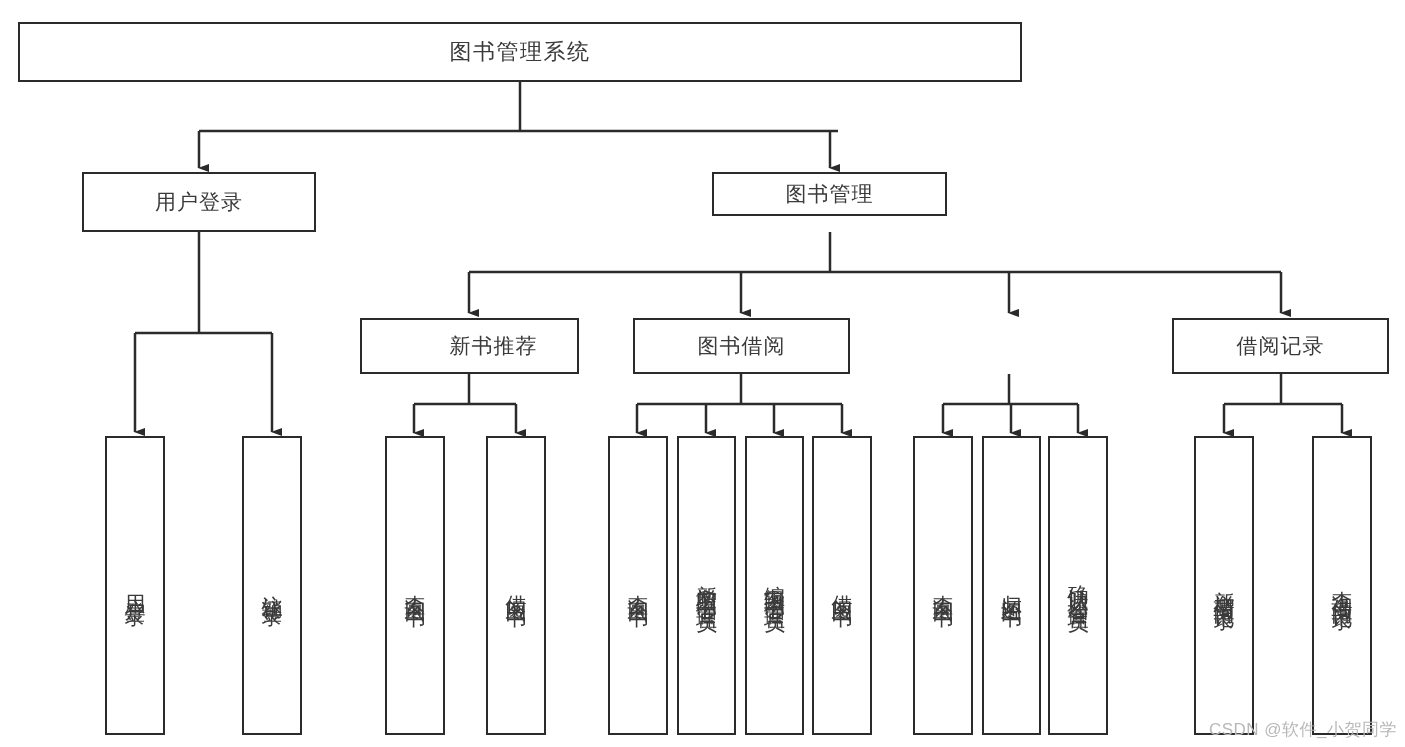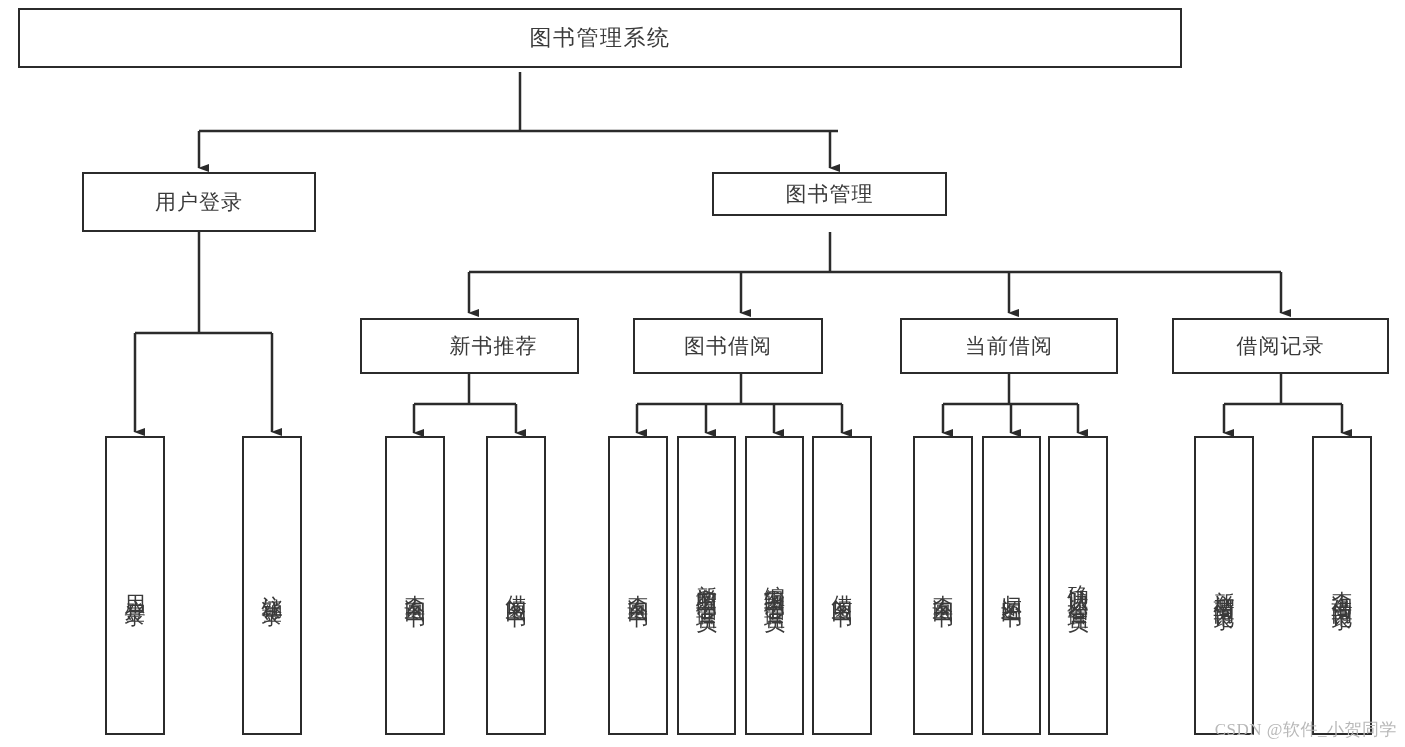--- a/index.html
+++ b/index.html
@@ -68,21 +68,21 @@
   }
   .watermark {
     position: absolute;
     right: 8px;
     bottom: 6px;
     font-size: 17px;
     color: #b8b8b8;
     letter-spacing: 0.5px;
     z-index: 6;
     white-space: nowrap;
-    font-family: Liberation Serif, serif;
+    font-family: Liberation Sans, sans-serif;
   }
 </style>
 </head>
 <body>
 
 <div id="diagram-root">
 
   <svg id="edge-layer" viewBox="0 0 1405 747" width="1405" height="747" xmlns="http://www.w3.org/2000/svg">
     <defs>
       <marker id="arrowhead" markerWidth="10" markerHeight="12" refX="4.5" refY="10" orient="auto" markerUnits="userSpaceOnUse">
@@ -126,39 +126,36 @@
       <path d="M1011,404 L1011,433" marker-end="url(#arrowhead)"></path>
       <path d="M1078,404 L1078,433" marker-end="url(#arrowhead)"></path>
 
       <path d="M1281,374 L1281,404"></path>
       <path d="M1224,404 L1342,404"></path>
       <path d="M1224,404 L1224,433" marker-end="url(#arrowhead)"></path>
       <path d="M1342,404 L1342,433" marker-end="url(#arrowhead)"></path>
     </g>
   </svg>
 
-  <div class="node root horiz" style="left:18px; top:8px; width:1164px; height:60px;">
+  <div class="node root horiz" style="left:18px; top:22px; width:1004px; height:60px;">
     <span class="node-label">图书管理系统</span>
   </div>
 
   <div class="node horiz" style="left:82px; top:172px; width:234px; height:60px;">
     <span class="node-label">用户登录</span>
   </div>
   <div class="node horiz" style="left:712px; top:172px; width:235px; height:44px;">
     <span class="node-label">图书管理</span>
   </div>
 
   <div class="node horiz" style="left:360px; top:318px; width:219px; height:56px;padding-left:48px;">
     <span class="node-label">新书推荐</span>
   </div>
-  <div class="node horiz" style="left:633px; top:318px; width:190px; height:56px;align-items:center;">
+  <div class="node horiz" style="left:633px; top:318px; width:217px; height:56px;align-items:center;">
     <span class="node-label">图书借阅</span>
-  </div>
-  <div class="node horiz" style="left:900px; top:318px; width:218px; height:56px;">
-    <span class="node-label">当前借阅</span>
   </div>
   <div class="node horiz" style="left:1172px; top:318px; width:217px; height:56px;">
     <span class="node-label">借阅记录</span>
   </div>
 
   <div class="node vert" style="left:105px; top:436px; width:60px; height:299px;">
     <span class="node-label">用户登录</span>
   </div>
   <div class="node vert" style="left:242px; top:436px; width:60px; height:299px;">
     <span class="node-label">注销登录</span>

